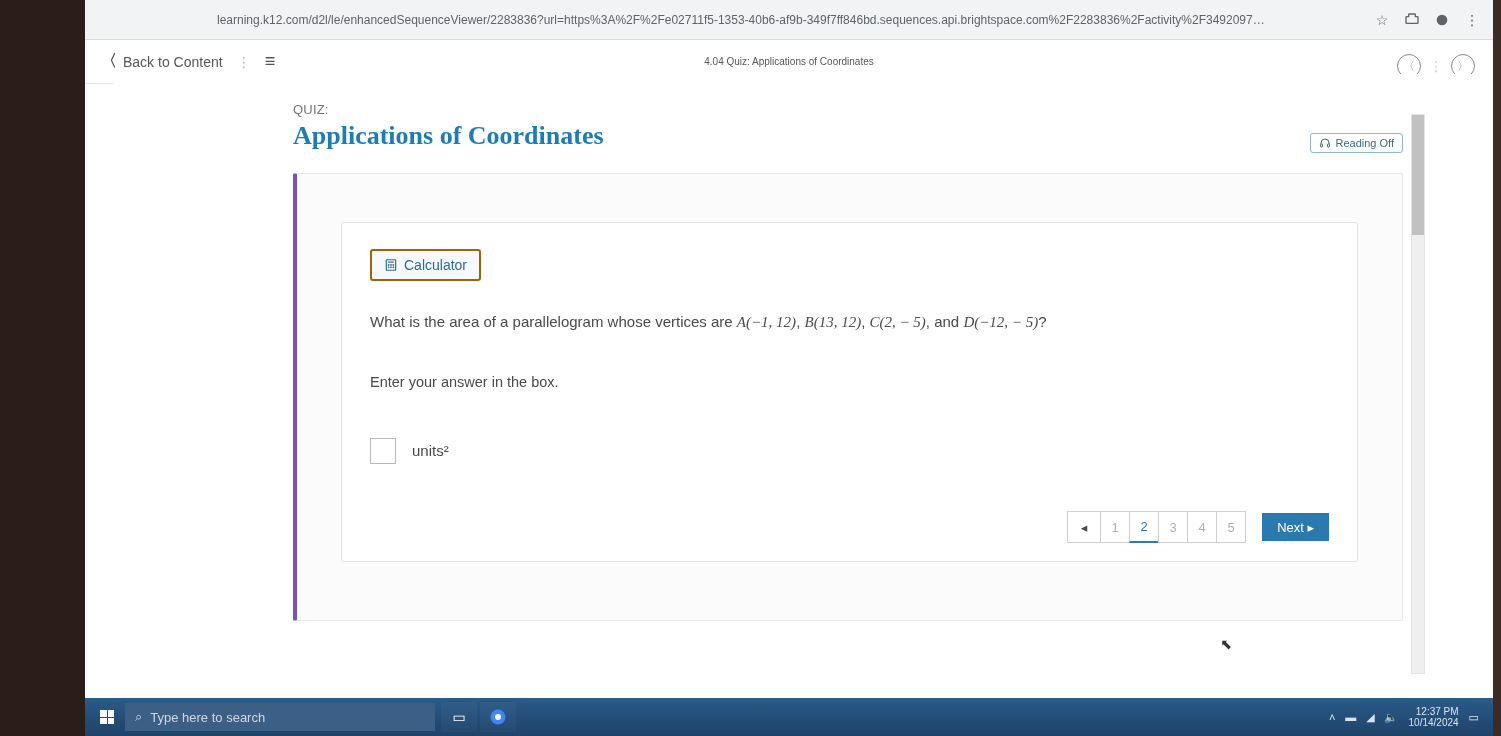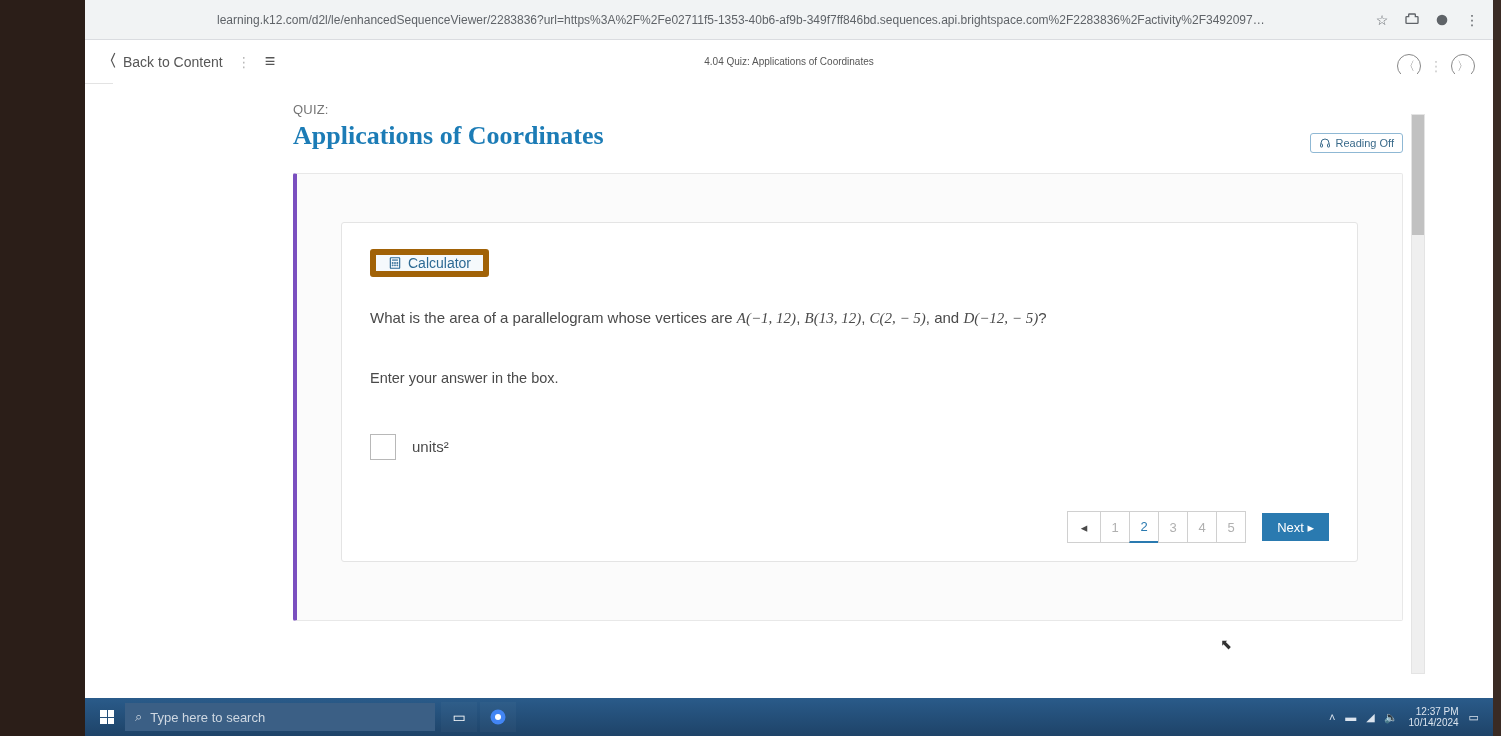--- a/index.html
+++ b/index.html
@@ -28,21 +28,21 @@
 .quiz-title { font-size: 26px; color: #1c7cb6; font-family: Georgia, "Times New Roman", serif; font-weight: 600; }
 .reading-btn { position: absolute; right: 90px; top: 59px; border: 1px solid #8fb8d4; background: #fff; border-radius: 3px; padding: 3px 8px; font-size: 11px; color: #3a6a8a; display: flex; align-items: flex-end; gap: 4px; cursor: pointer; }
 .headphone-icon { width: 12px; height: 12px; }
 
 .scroll-track { position: absolute; right: 68px; top: 40px; width: 14px; height: 560px; background: #efefef; border: 1px solid #e4e4e4; }
 .scroll-thumb { width: 100%; height: 120px; background: #c1c1c1; }
 
 .card-outer { margin: 22px 90px 0 180px; border-left: 4px solid #7a4fbf; border-top: 1px solid #e8e8e8; border-right: 1px solid #e8e8e8; border-bottom: 1px solid #e8e8e8; background: #fbfbfb; padding: 48px 44px 58px 44px; border-radius: 2px; min-height: 430px; position: relative; }
 .card-inner { background: #fff; border: 1px solid #e4e4e4; border-radius: 3px; padding: 26px 28px 70px 28px; position: relative; min-height: 340px; }
 
-.calc-btn { border: 6px solid #a16207; background: #f5f9fc; color: #2d6a94; font-size: 14px; padding: 0 12px; border-radius: 3px; display: inline-flex; align-items: center; gap: 6px; cursor: pointer; }
+.calc-btn { border: 2px solid #a16207; background: #f5f9fc; color: #2d6a94; font-size: 14px; padding: 6px 12px; border-radius: 3px; display: inline-flex; align-items: center; gap: 6px; cursor: pointer; }
 .calc-icon { width: 14px; height: 14px; }
 
 .question { font-size: 15px; color: #4a4a4a; margin-top: 30px; line-height: 1.5; }
 .question .math { font-family: "Cambria Math", "Times New Roman", serif; font-style: italic; }
 .sub-instr { font-size: 14.5px; color: #4a4a4a; margin-top: 40px; }
 .answer-row { margin-top: 48px; display: flex; align-items: center; gap: 16px; }
 .answer-box { width: 26px; height: 26px; border: 1px solid #b8b8b8; background: #fff; }
 .units-lbl { font-size: 15px; color: #4a4a4a; }
 
 .pager { position: absolute; right: 28px; bottom: 18px; display: flex; align-items: center; gap: 0; }

